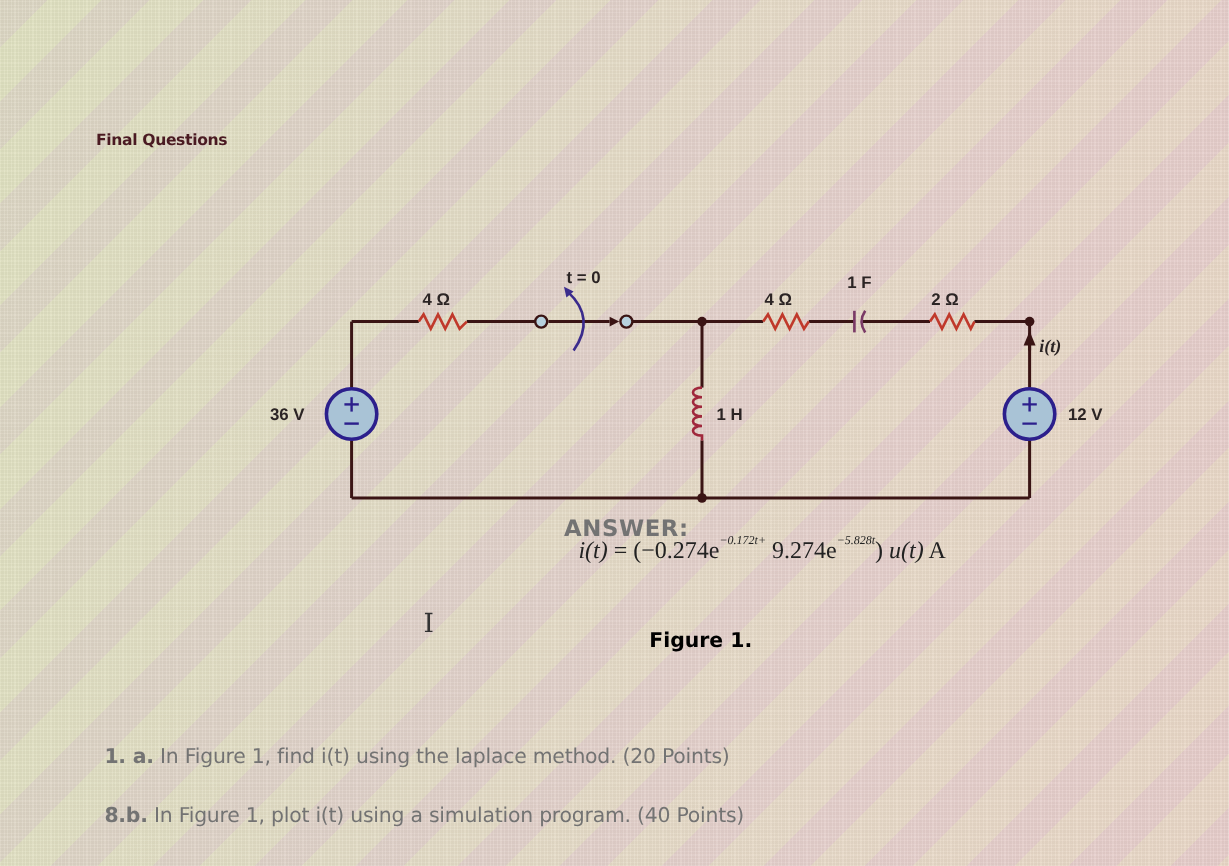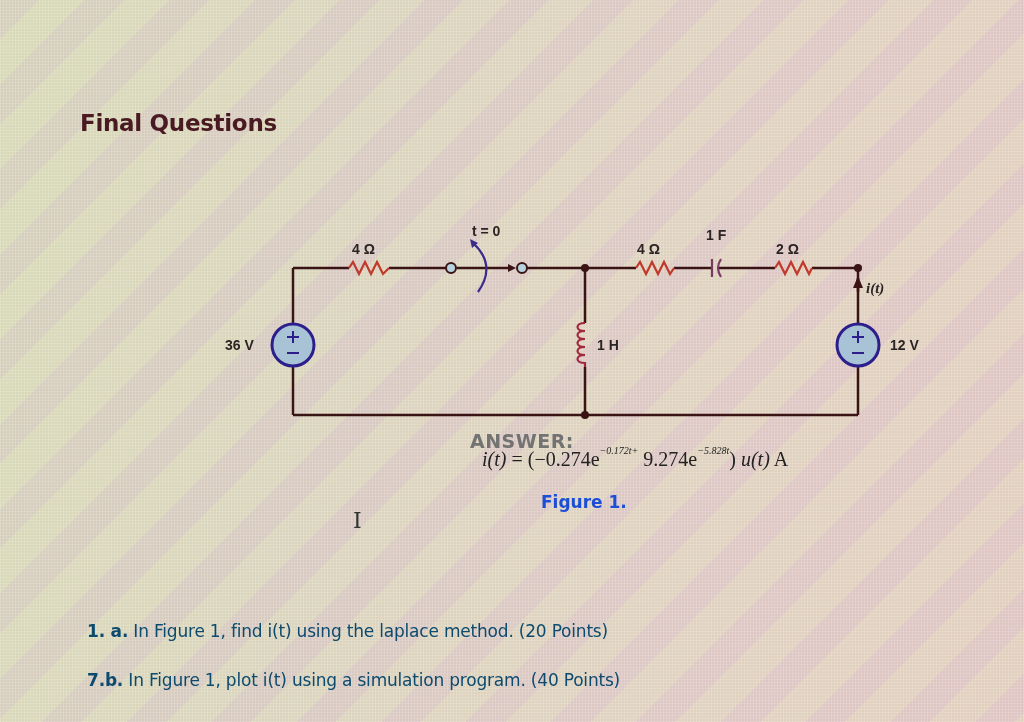--- a/index.html
+++ b/index.html
@@ -7,45 +7,45 @@
       width: 1024px; height: 722px; overflow: hidden; position: relative;
       background:
         repeating-linear-gradient(90deg, rgba(255,255,255,0.06) 0 1px, rgba(0,0,0,0.025) 1px 3px),
         repeating-linear-gradient(0deg, rgba(255,255,255,0.05) 0 1px, rgba(0,0,0,0.02) 1px 3px),
         repeating-linear-gradient(135deg, rgba(200,170,200,0.18) 0 28px, rgba(215,225,180,0.18) 28px 60px),
         linear-gradient(100deg, #e2e2c4 0%, #e6dccb 35%, #ecd9ce 70%, #eed6cc 100%);
       font-family: "Liberation Sans", sans-serif;
     }
     .abs { position: absolute; }
     .title {
-      left: 80px; top: 110px; font-size: 23px; font-weight: bold; color: #4a1a22;
+      left: 80px; top: 110px; font-size: 13px; font-weight: bold; color: #4a1a22;
       font-family: "DejaVu Sans", sans-serif; letter-spacing: -0.3px;
     }
     svg.circuit { position: absolute; left: 0; top: 0; }
     .lbl { font-family: "Liberation Sans", sans-serif; font-weight: bold; font-size: 14px; fill: #2b2424; }
     .lbl-i { font-family: "Liberation Serif", serif; font-style: italic; font-weight: bold; font-size: 15px; fill: #2b2424; }
     .answer-head {
       left: 470px; top: 430px; font-size: 19px; font-weight: bold; color: #737373;
       font-family: "DejaVu Sans", sans-serif; letter-spacing: 0.5px;
     }
     .answer-eq {
       left: 482px; top: 448px; font-size: 20px; color: #222;
       font-family: "Liberation Serif", serif; white-space: nowrap;
     }
     .answer-eq i { font-style: italic; }
     .answer-eq sup { font-size: 10px; position: relative; top: -4px; font-style: italic; }
     .cursor {
       left: 353px; top: 508px; font-size: 22px; color: #333; font-family: "DejaVu Serif", serif;
     }
     .figure-cap {
-      left: 541px; top: 492px; font-size: 17px; font-weight: bold; color: #1d4ed8;
+      left: 541px; top: 524px; font-size: 17px; font-weight: bold; color: #000000;
       font-family: "DejaVu Sans", sans-serif;
     }
     .q {
-      left: 87px; font-size: 17px; color: #0c4a6e; font-family: "DejaVu Sans", sans-serif;
+      left: 87px; font-size: 17px; color: #737373; font-family: "DejaVu Sans", sans-serif;
       white-space: nowrap; letter-spacing: -0.2px;
     }
     .q b { font-weight: bold; }
   </style>
 </head>
 <body>
 
 <div class="abs title">Final Questions</div>
 
 <svg class="circuit" width="1024" height="722">
@@ -138,15 +138,15 @@
 </div>
 
 <div class="abs cursor">I</div>
 <div class="abs figure-cap">Figure 1.</div>
 
 <div class="abs q" style="top:621px;">
   <b>1. a.</b>
   <span>In Figure 1, find i(t) using the laplace method. (20 Points)</span>
 </div>
 <div class="abs q" style="top:670px;">
-  <b>7.b.</b>
+  <b>8.b.</b>
   <span>In Figure 1, plot i(t) using a simulation program. (40 Points)</span>
 </div>
 
 </body></html>

